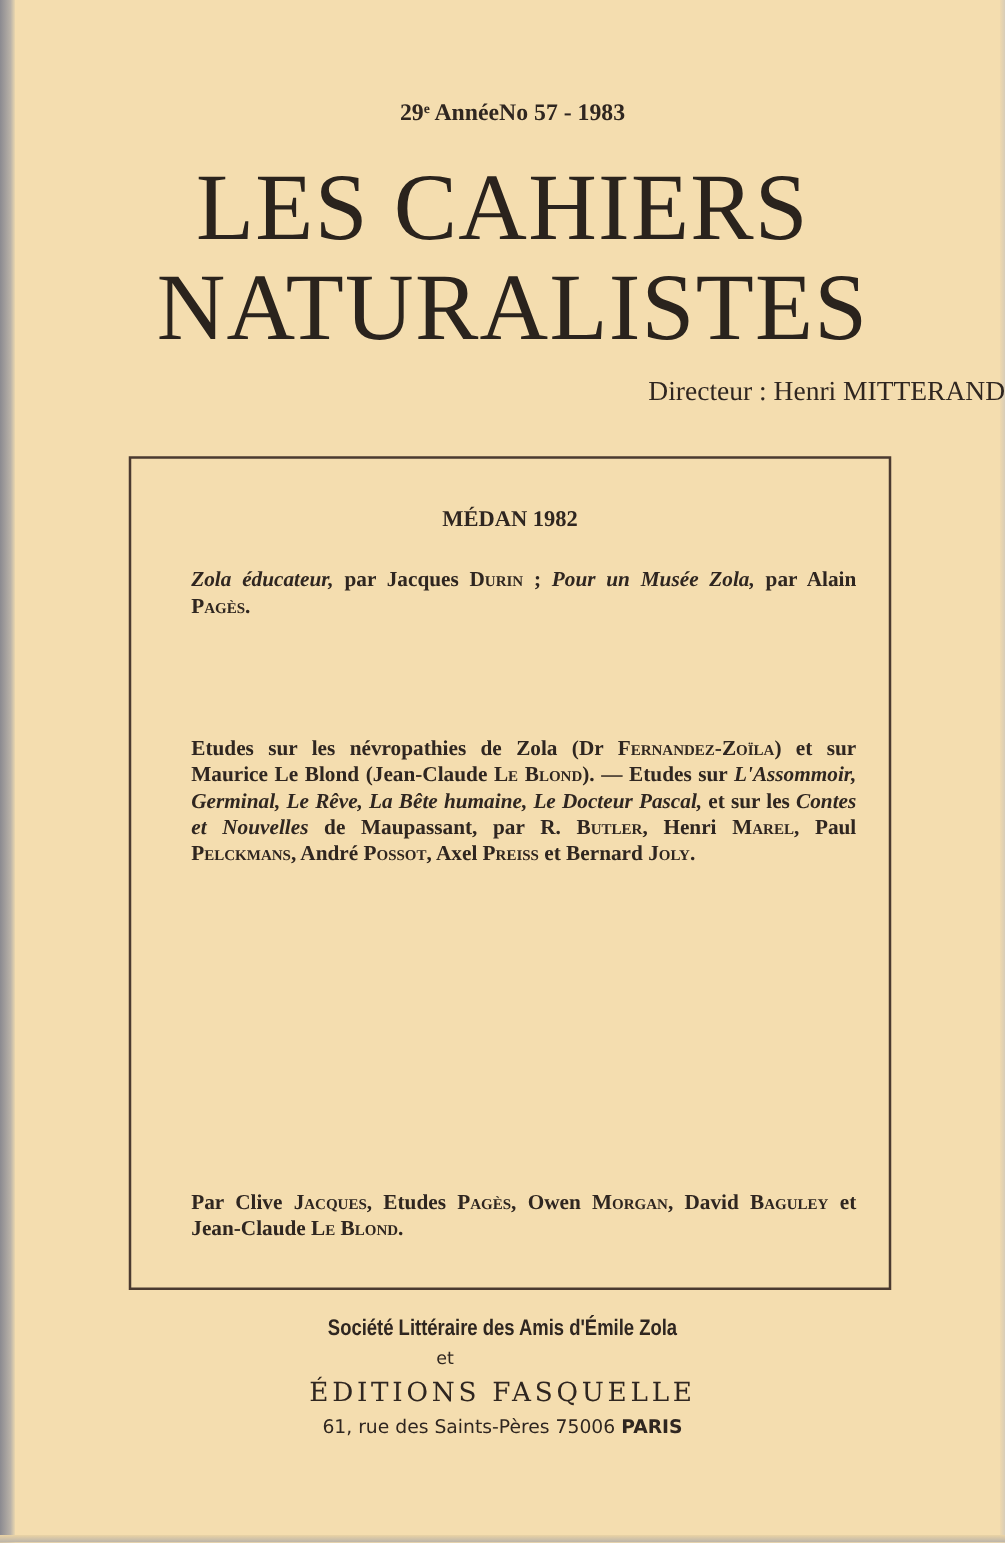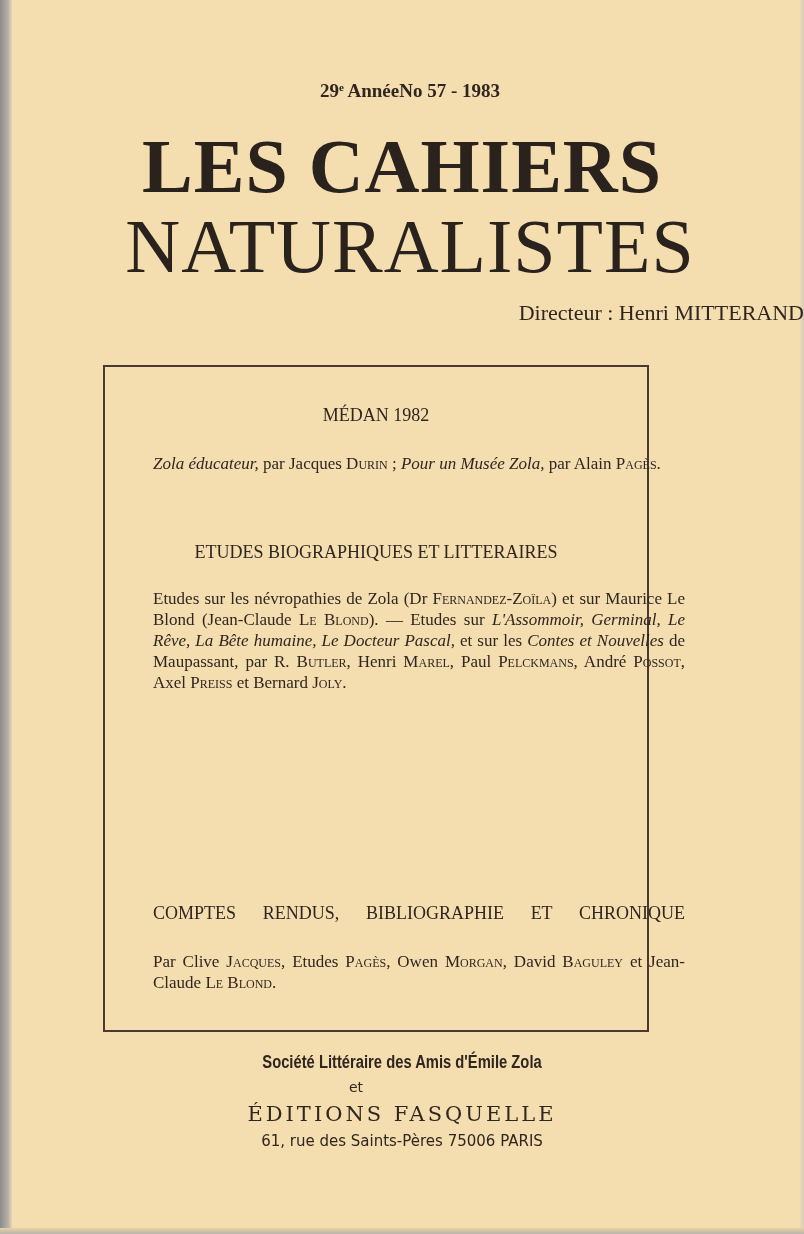--- a/index.html
+++ b/index.html
@@ -24,29 +24,29 @@
   .top-row {
     position: absolute; top: 80px; left: 101px; width: 618px;
     display: flex; justify-content: center;
     font-weight: bold; font-size: 19px;
   }
   .top-row sup { font-size: 11px; vertical-align: 6px; }
   .title {
     position: absolute; left: 0; width: 804px; text-align: center;
     font-size: 76px; line-height: 1; letter-spacing: 1px; color: #2a231d;
   }
-  .title.l1 { top: 128px; left: 0; font-weight: bold; }
+  .title.l1 { top: 128px; left: 0; }
   .title.l2 { top: 208px; left: 8px; }
   .director {
     position: absolute; top: 300px; left: 0; width: 804px; text-align: right;
     font-size: 22px;
   }
   .box {
-    position: absolute; left: 103px; top: 365px; width: 546px; height: 667px;
-    border: 2px solid #4a3a30; box-sizing: border-box;
+    position: absolute; left: 103px; top: 365px; width: 610px; height: 667px;
+    border: 2px solid #4a3a30; box-sizing: border-box; font-weight: bold;
   }
   .sec-title {
     position: absolute; left: 0; width: 100%; text-align: center; font-size: 18px;
   }
   .para {
     position: absolute; left: 48px; width: 532px;
     font-size: 17px; line-height: 21px; text-align: justify;
   }
   .sc { font-variant: small-caps; }
   i { font-style: italic; }
@@ -60,21 +60,21 @@
     font-family: "DejaVu Sans", sans-serif; font-size: 14px;
   }
   .footer2 {
     position: absolute; top: 1102px; left: 0; width: 804px; text-align: center;
     font-family: "DejaVu Serif", serif; font-size: 21px; letter-spacing: 3px;
   }
   .footer3 {
     position: absolute; top: 1132px; left: 0; width: 804px; text-align: center;
     font-family: "DejaVu Sans", sans-serif; font-size: 15px;
   }
-  .footer3 b { font-weight: normal; }
+  .footer3 b { font-weight: bold; }
 </style>
 </head>
 <body>
 
 <div class="spine"></div>
 <div class="right-edge"></div>
 <div class="bottom-edge"></div>
 
 <div class="top-row">
   <span><span>29</span><sup>e</sup> <span>Année</span></span>
@@ -84,24 +84,22 @@
 <div class="title l1">LES CAHIERS</div>
 <div class="title l2">NATURALISTES</div>
 
 <div class="director">Directeur : Henri MITTERAND</div>
 
 <div class="box">
 
   <div class="sec-title" style="top:38px">MÉDAN 1982</div>
   <div class="para" style="top:86px"><i>Zola éducateur,</i><span> par Jacques </span><span class="sc">Durin</span><span> ; </span><i>Pour un Musée Zola,</i><span> par Alain </span><span class="sc">Pagès</span><span>.</span></div>
 
-  <div class="sec-title" style="top:175px">ETUDES BIOGRAPHIQUES ET LITTERAIRES</div>
   <div class="para" style="top:221px"><span>Etudes sur les névropathies de Zola (Dr </span><span class="sc">Fernandez-Zoïla</span><span>) et sur Maurice Le Blond (Jean-Claude </span><span class="sc">Le Blond</span><span>). — Etudes sur </span><i>L'Assommoir, Germinal, Le Rêve, La Bête humaine, Le Docteur Pascal,</i><span> et sur les </span><i>Contes et Nouvelles</i><span> de Maupassant, par R. </span><span class="sc">Butler</span><span>, Henri </span><span class="sc">Marel</span><span>, Paul </span><span class="sc">Pelckmans</span><span>, André </span><span class="sc">Possot</span><span>, Axel </span><span class="sc">Preiss</span><span> et Bernard </span><span class="sc">Joly</span><span>.</span></div>
 
 
-  <div class="sec-title" style="top:536px; left:48px; width:532px; text-align:justify; text-align-last:justify;">COMPTES RENDUS, BIBLIOGRAPHIE ET CHRONIQUE</div>
   <div class="para" style="top:584px"><span>Par Clive </span><span class="sc">Jacques</span><span>, Etudes </span><span class="sc">Pagès</span><span>, Owen </span><span class="sc">Morgan</span><span>, David </span><span class="sc">Baguley</span><span> et Jean-Claude </span><span class="sc">Le Blond</span><span>.</span></div>
 </div>
 
 <div class="footer1">Société Littéraire des Amis d'Émile Zola</div>
 <div class="footer-et">et</div>
 <div class="footer2">ÉDITIONS FASQUELLE</div>
 <div class="footer3"><span>61, rue des Saints-Pères 75006 </span><b>PARIS</b></div>
 
 </body></html>

